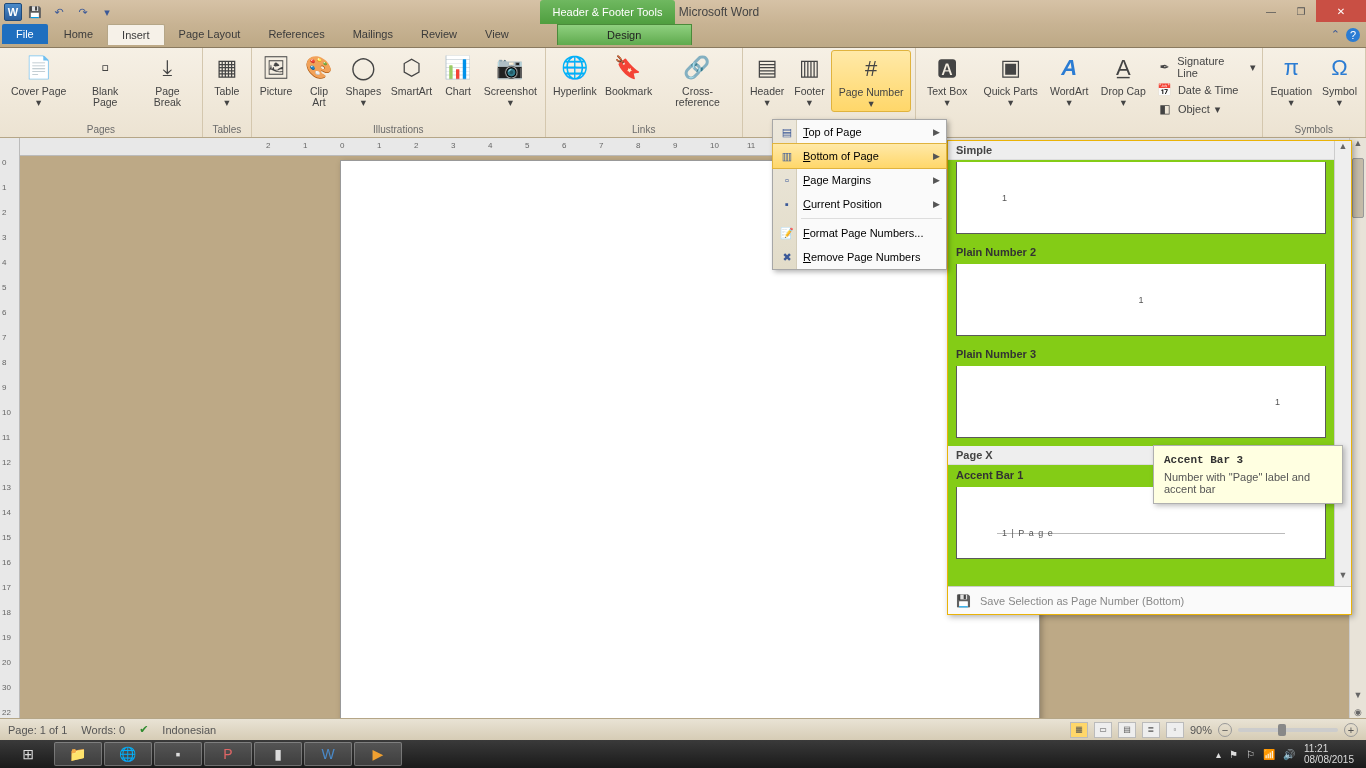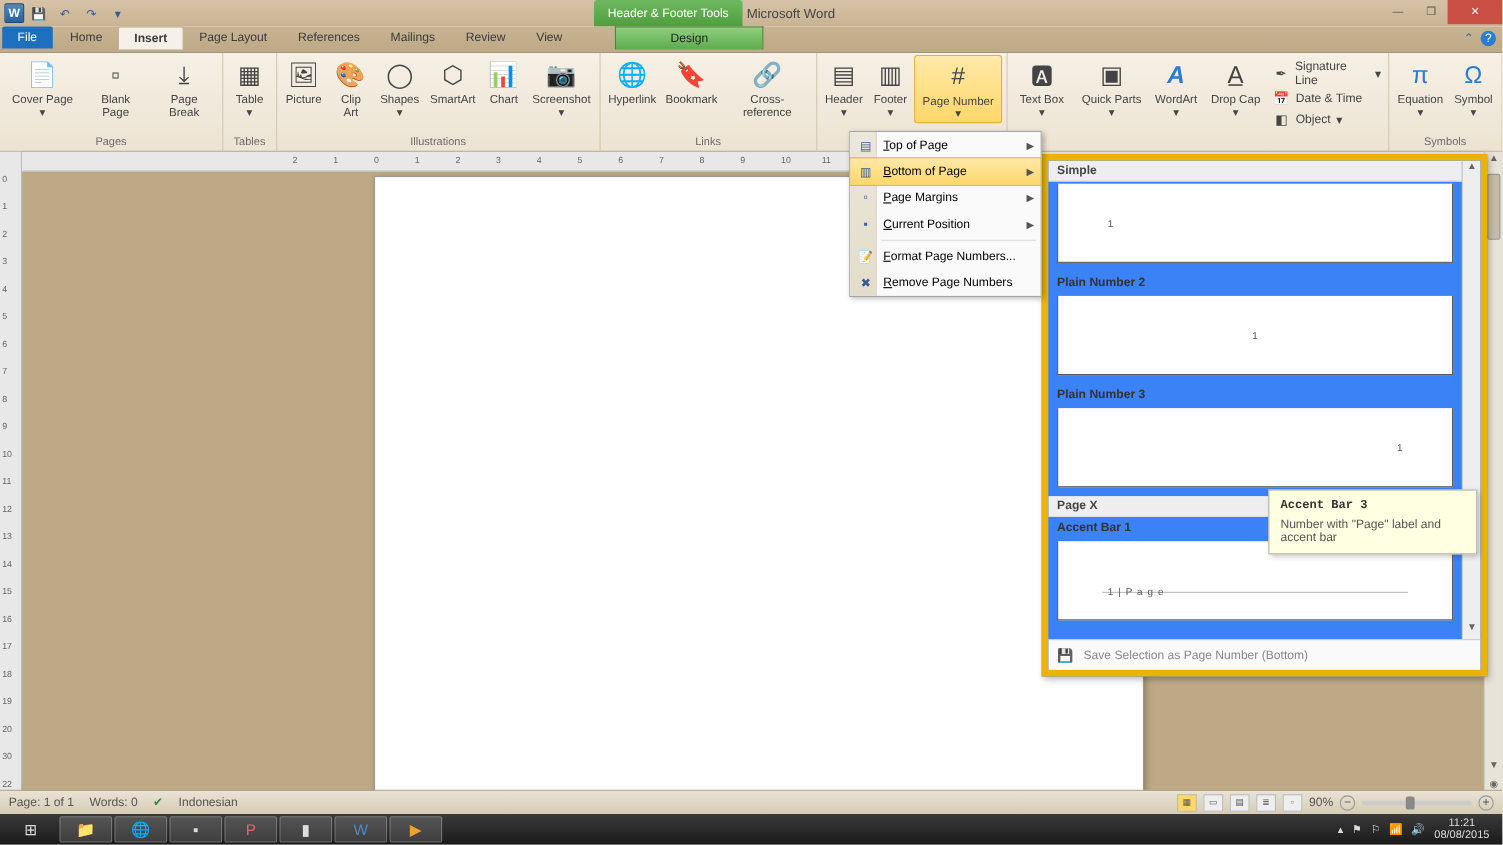--- a/index.html
+++ b/index.html
@@ -13,21 +13,21 @@
 .title-text { position: absolute; left: 50%; transform: translateX(-50%); font-size: 12px; color: #444; }
 .context-tab-hdr { position:absolute; left:540px; top:0; height:24px; width:135px; background:linear-gradient(to bottom,#6fb860,#4f9e3f); color:#fff; font-size:11px; display:flex; align-items:center; justify-content:center; border-radius:3px 3px 0 0;}
 .win-controls { position:absolute; right:0; top:0; display:flex; height:22px;}
 .win-btn { width:30px; display:flex; align-items:center; justify-content:center; font-size:10px; color:#555;}
 .win-btn.close { width:50px; background:#c94f44; color:#fff;}
 
 
 .tabsrow { height:24px; background:linear-gradient(to bottom,#c8b393,#bda986); display:flex; align-items:flex-start; padding-left:2px; position:relative; border-bottom:1px solid #8a7a5f;}
 .tab { padding:4px 14px; font-size:11px; color:#3b3b3b; cursor:default; }
 .tab.file { background:#1f6fbf; color:#fff; border-radius:2px 2px 0 0; margin-right:2px;}
-.tab.active { background:#f6f1e8; border:1px solid #b5a687; border-bottom:none; border-radius:2px 2px 0 0;font-weight:bold;}
+.tab.active { background:#f6f1e8; border:1px solid #b5a687; border-bottom:none; border-radius:2px 2px 0 0;}
 .tab.design { background:linear-gradient(to bottom,#8fd07f,#5faa4d); color:#222; border:1px solid #4a8a3a; border-bottom:none; margin-left:0; width:135px; text-align:center;}
 .helpctrls { position:absolute; right:6px; top:4px; display:flex; gap:6px; font-size:11px; color:#3b5998;}
 
 
 .ribbon { height:90px; background:linear-gradient(to bottom,#f6f0e5 0%,#ece3d2 100%); border-bottom:1px solid #b5a687; display:flex; }
 .rgroup { border-right:1px solid #d4c7ae; display:flex; flex-direction:column; padding:2px 4px 0 4px;}
 .rgroup-items { flex:1; display:flex; align-items:flex-start; gap:2px;}
 .rgroup-label { font-size:10px; color:#6b6b6b; text-align:center; padding:2px 0;}
 .rbtn-lg { display:flex; flex-direction:column; align-items:center; gap:2px; padding:2px 4px; font-size:10.5px; color:#444; min-width:40px;}
 .rbtn-lg .ico { width:32px; height:32px; display:flex; align-items:center; justify-content:center; font-size:22px;}
@@ -53,21 +53,21 @@
 .pn-menu { position:absolute; left:772px; top:119px; width:175px; background:#fafafa; border:1px solid #a7a7a7; box-shadow:2px 2px 5px rgba(0,0,0,0.3); z-index:50; font-size:11px;}
 .pn-item { display:flex; align-items:center; padding:4px 6px; gap:8px; position:relative;}
 .pn-item .ic { width:16px; height:16px; display:flex; align-items:center; justify-content:center; font-size:11px; color:#3b5998;}
 .pn-item .arr-r { position:absolute; right:6px; font-size:9px; color:#555;}
 .pn-item.hover { background:linear-gradient(to bottom,#ffe9a8,#ffd76a); border:1px solid #e0b33e; margin:-1px;}
 .pn-sep { height:1px; background:#ddd; margin:2px 4px 2px 28px;}
 .pn-iconcol { width:24px; background:linear-gradient(to bottom,#ece7db,#e2dcc9); position:absolute; left:0; top:0; bottom:0; border-right:1px solid #d4cdb9;}
 .pn-menu .pn-item, .pn-menu .pn-sep { position:relative; z-index:1;}
 
 
-.gallery { position:absolute; left:947px; top:140px; width:405px; height:475px; background:#3b82f6; border:6px solid #eab308; box-shadow:2px 2px 6px rgba(0,0,0,0.3); z-index:49; font-size:11px; overflow:hidden;}
+.gallery { position:absolute; left:947px; top:140px; width:405px; height:475px; background:#84cc16; border:1px solid #eab308; box-shadow:2px 2px 6px rgba(0,0,0,0.3); z-index:49; font-size:11px; overflow:hidden;}
 .gal-scroll { position:absolute; right:0; top:0; bottom:28px; width:17px; background:#eee; border-left:1px solid #ccc;}
 .gal-scroll .arr { position:absolute; left:0; right:0; height:16px; text-align:center; font-size:9px; color:#666;}
 .gal-content { position:absolute; left:0; right:17px; top:0; bottom:28px; overflow:hidden;}
 .gal-hdr { background:#eee; padding:3px 8px; font-weight:bold; color:#444; border-bottom:1px solid #ddd;}
 .gal-label { padding:4px 8px; font-weight:bold; color:#333;}
 .gal-preview { margin:2px 8px 8px 8px; height:72px; border:1px solid #5a5a5a; border-top:none; position:relative; background:#fff;}
 .gal-preview .num { position:absolute; font-size:9px; color:#555;}
 .gal-footer { position:absolute; left:0; right:0; bottom:0; height:28px; border-top:1px solid #ccc; display:flex; align-items:center; padding:0 8px; gap:8px; color:#888; background:#fafafa;}
 
 
@@ -81,21 +81,21 @@
 .statusbar .sr { display:flex; gap:6px; align-items:center;}
 .view-btn { width:18px; height:16px; border:1px solid #bbb; background:#eee; font-size:8px; display:flex; align-items:center; justify-content:center;}
 .zoom-slider { width:100px; height:4px; background:#ccc; position:relative; border-radius:2px;}
 .zoom-slider .knob { position:absolute; left:40px; top:-4px; width:8px; height:12px; background:#888; border-radius:2px;}
 
 
 .taskbar { position:absolute; left:0; right:0; bottom:0; height:28px; background:linear-gradient(to bottom,#3a3a3a,#1a1a1a); display:flex; align-items:center; padding:0 4px; gap:2px;}
 .tb-btn { width:48px; height:24px; display:flex; align-items:center; justify-content:center; font-size:14px; color:#ddd; border-radius:2px;}
 .tb-btn.active { background:rgba(255,255,255,0.15); border:1px solid rgba(255,255,255,0.25);}
 .tb-tray { margin-left:auto; display:flex; align-items:center; gap:8px; color:#ddd; font-size:10px; padding-right:8px;}
-.tb-clock { text-align:center; line-height:11px;}
+.tb-clock { text-align:left; line-height:11px;}
 
 .underline-key { text-decoration: underline; }
 </style>
 </head>
 <body>
 
 <div class="titlebar">
   <div class="titlebar-left">
     <div class="w-icon">W</div>
     <div class="qat-btn">💾</div>

